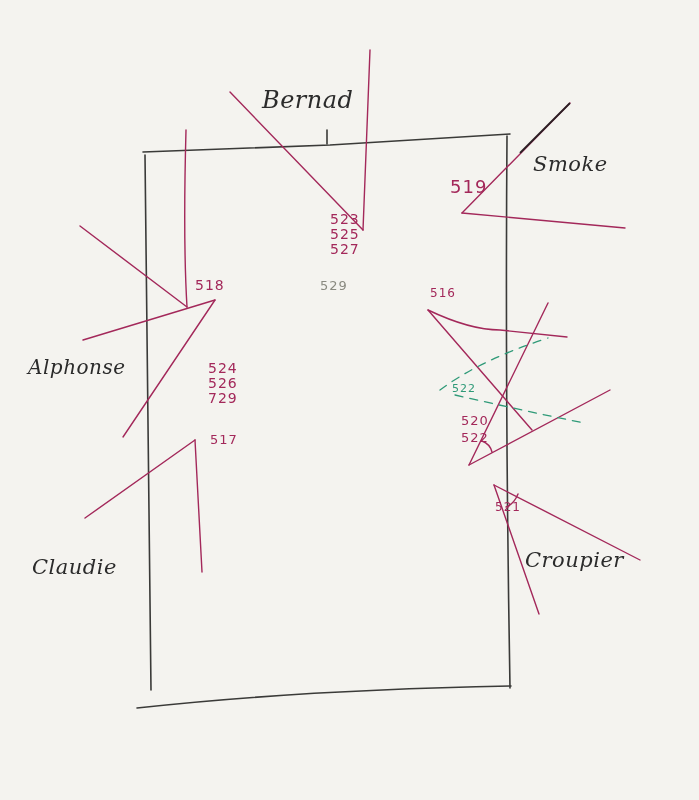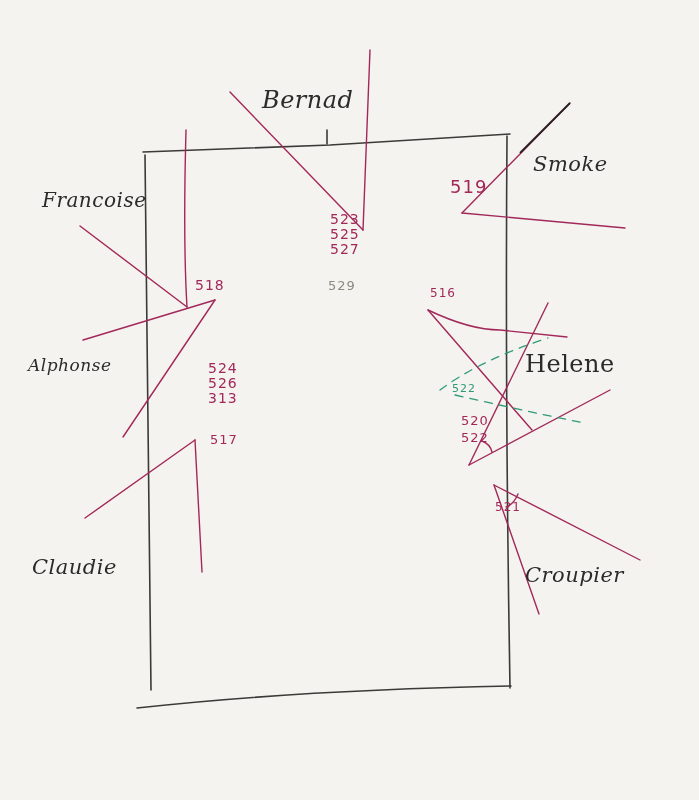--- a/index.html
+++ b/index.html
@@ -14,21 +14,21 @@
       position: absolute; white-space: nowrap;
       font-family: "DejaVu Serif", serif; font-style: italic;
       color: #2b2b2b; letter-spacing: 0.5px;
     }
     .name { font-size: 21px; }
     .num {
       position: absolute; white-space: nowrap;
       font-family: "DejaVu Sans", sans-serif;
       font-size: 14px; color: #a3285a; letter-spacing: 1px;
     }
-    .num.gray { color: #8a8a80; font-size: 13px; margin-left: 8px; }
+    .num.gray { color: #8a8a80; font-size: 13px; }
     .num.green { color: #2f9a78; font-size: 11px; }
     .stack { line-height: 15px; }
     .stack span { display: block; }
   </style>
 </head>
 <body>
 
 <div class="sheet">
 
   <svg class="drawing" width="699" height="800" viewBox="0 0 699 800">
@@ -70,39 +70,37 @@
 
     <path d="M520 153 L570 103" stroke="#2b2024" stroke-width="1.8" fill="none"></path>
 
     <g stroke="#2f9a78" stroke-width="1.3" fill="none" stroke-dasharray="8,7" stroke-linecap="round">
       <path d="M440 390 Q480 360 548 338"></path>
       <path d="M455 395 Q520 410 584 423"></path>
     </g>
   </svg>
 
   <span class="lbl name" style="left:262px; top:86px; font-size:24px;">Bernad</span>
-  <span class="lbl name" style="left:42px; top:188px; font-size:20px;">Francoise</span>
-  <span class="lbl name" style="left:28px; top:355px; font-size:17px;">Alphonse</span>
+  <span class="lbl name" style="left:28px; top:355px; font-size:20px;">Alphonse</span>
   <span class="lbl name" style="left:32px; top:555px; font-size:21px;">Claudie</span>
   <span class="lbl name" style="left:533px; top:152px; font-size:21px;">Smoke</span>
-  <span class="lbl name" style="left:525px; top:350px; font-size:24px; font-style:normal;">Helene</span>
-  <span class="lbl name" style="left:525px; top:548px; font-size:21px;margin-top:15px;">Croupier</span>
+  <span class="lbl name" style="left:525px; top:548px; font-size:21px;">Croupier</span>
 
   <div class="num stack" style="left:330px; top:212px;">
     <span>523</span>
     <span>525</span>
     <span>527</span>
   </div>
   <span class="num gray" style="left:320px; top:278px;">529</span>
 
   <span class="num" style="left:195px; top:277px; font-size:14px;">518</span>
   <div class="num stack" style="left:208px; top:313px;margin-top:48px;">
     <span>524</span>
     <span>526</span>
-    <span>313</span>
+    <span>729</span>
   </div>
 
   <span class="num" style="left:210px; top:432px; font-size:13px;">517</span>
 
   <span class="num" style="left:450px; top:176px; font-size:18px;">519</span>
 
   <span class="num" style="left:430px; top:286px; font-size:12px;">516</span>
   <span class="num green" style="left:452px; top:382px;">522</span>
   <div class="num stack" style="left:448px; top:412px; line-height:17px; font-size:13px;margin-left:13px;">
     <span>520</span>

